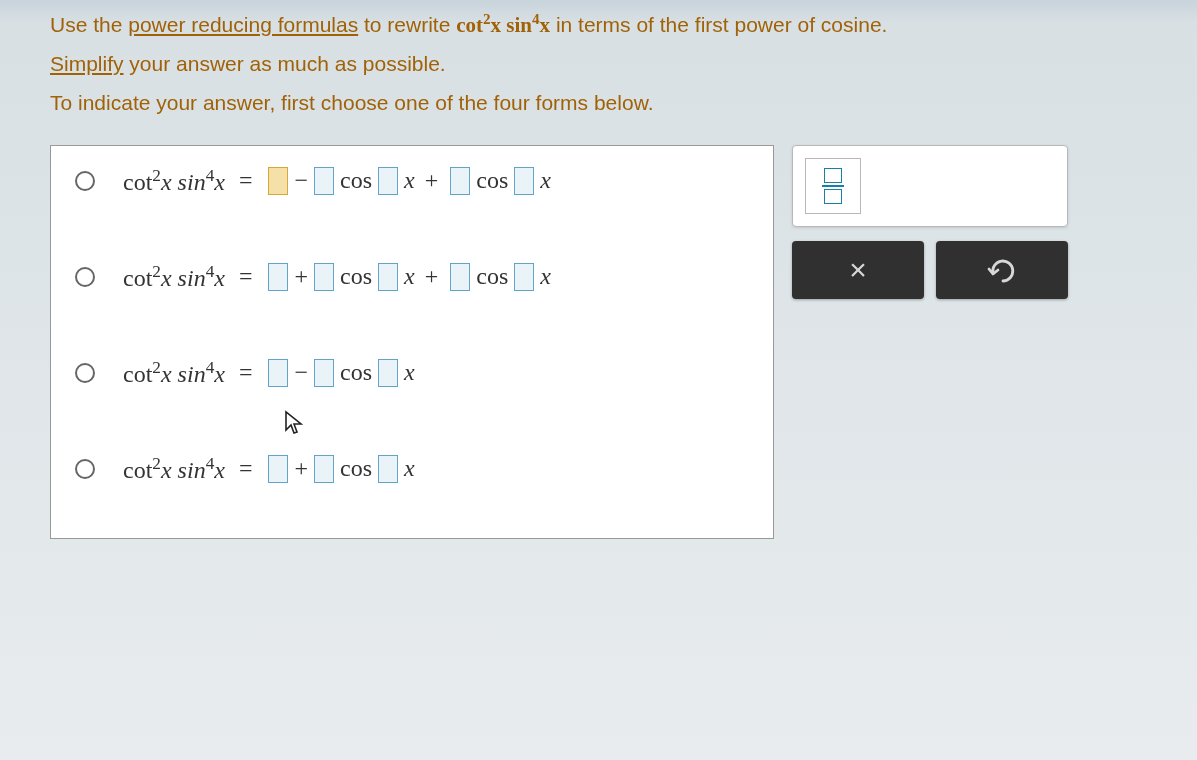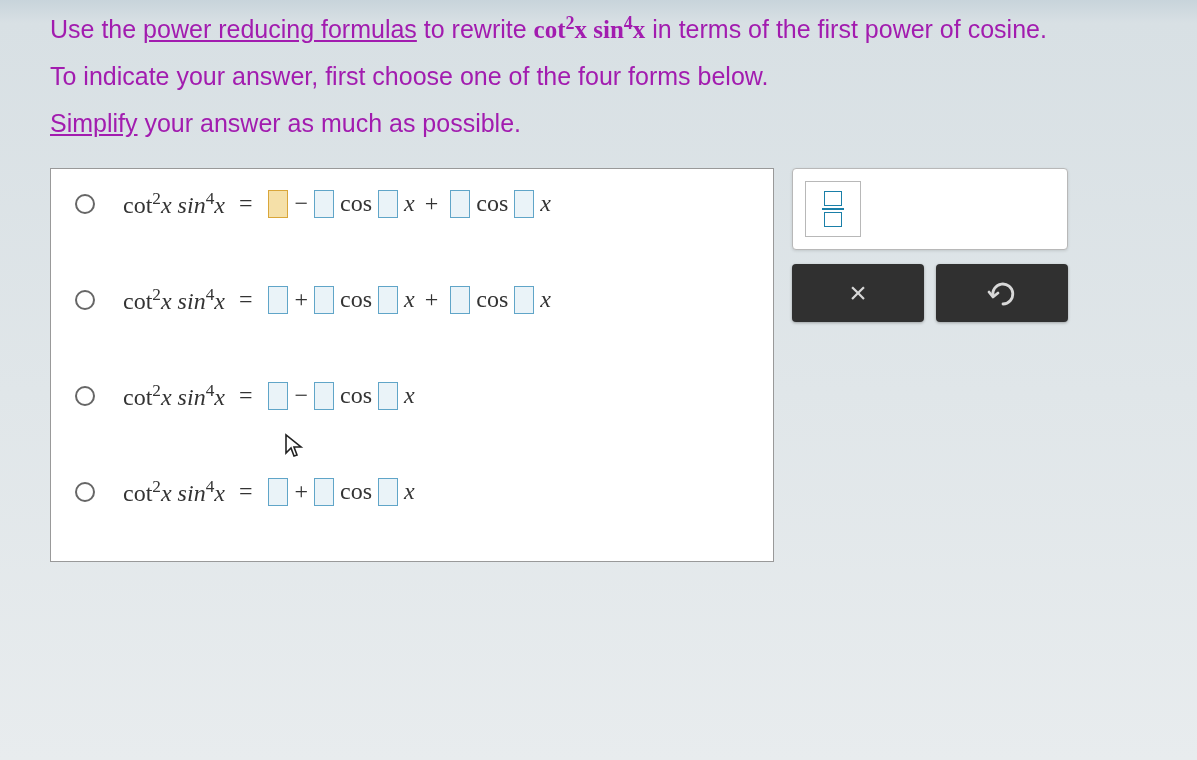--- a/index.html
+++ b/index.html
@@ -9,23 +9,23 @@
     font-family: Arial, Helvetica, sans-serif;
     background: linear-gradient(180deg, #c8d4db 0%, #d8e0e4 3%, #e8ecee 100%);
     width: 1197px;
     height: 760px;
     color: #3a3a3a;
   }
   .question-container {
     padding: 6px 24px 20px 50px;
   }
   .question-line {
-    font-size: 25px;
+    font-size: 21px;
     line-height: 1.85;
-    color: #a21caf;
+    color: #a16207;
   }
   .underline {
     text-decoration: underline;
   }
   .sup {
     font-size: 0.72em;
     vertical-align: super;
     position: relative;
   }
   .answer-area {
@@ -149,25 +149,25 @@
 </style>
 </head>
 <body>
 
 <div class="question-container">
 
   <div class="question-line">
     <span>Use the </span><span class="underline">power reducing formulas</span><span> to rewrite </span><b style="font-family:'Times New Roman',serif;font-weight:bold;"><span>cot</span><span class="sup">2</span><span>x sin</span><span class="sup">4</span><span>x</span></b><span> in terms of the first power of cosine.</span>
   </div>
 
-  <div class="question-line">To indicate your answer, first choose one of the four forms below.</div>
-
   <div class="question-line">
     <span class="underline">Simplify</span><span> your answer as much as possible.</span>
   </div>
+
+  <div class="question-line">To indicate your answer, first choose one of the four forms below.</div>
 
   <div class="answer-area">
     <div class="options-box">
 
       <div class="option-row">
         <div class="radio"></div>
         <div class="expr">
           <span class="t"><span>cot</span><span class="sup">2</span><i>x sin</i><span class="sup">4</span><i>x</i></span>
           <span class="t" style="margin:0 10px">=</span>
           <span class="blank active"></span>

